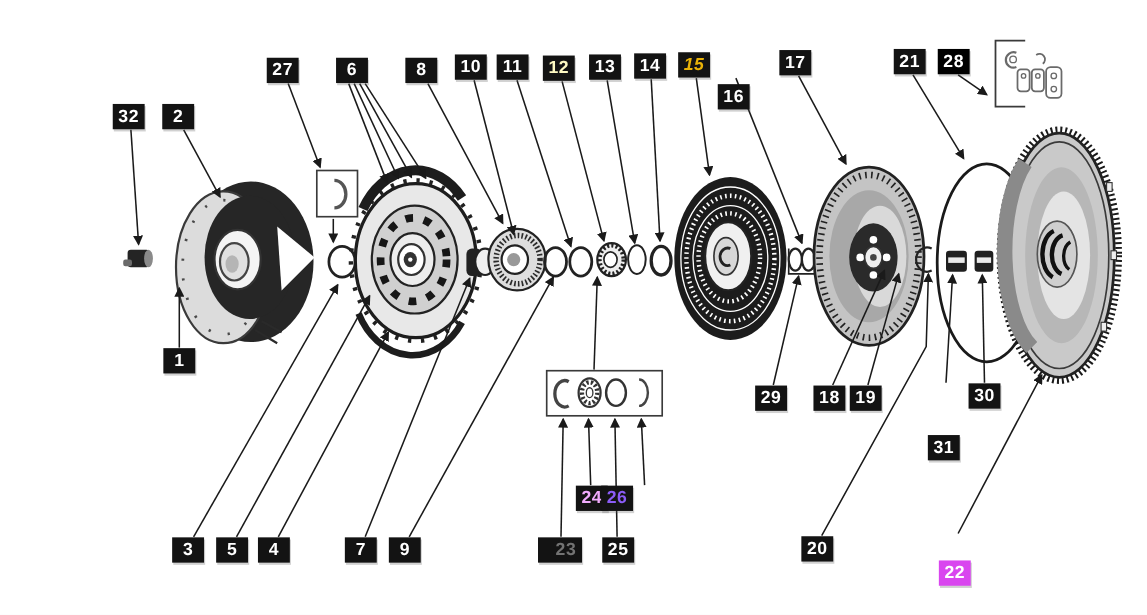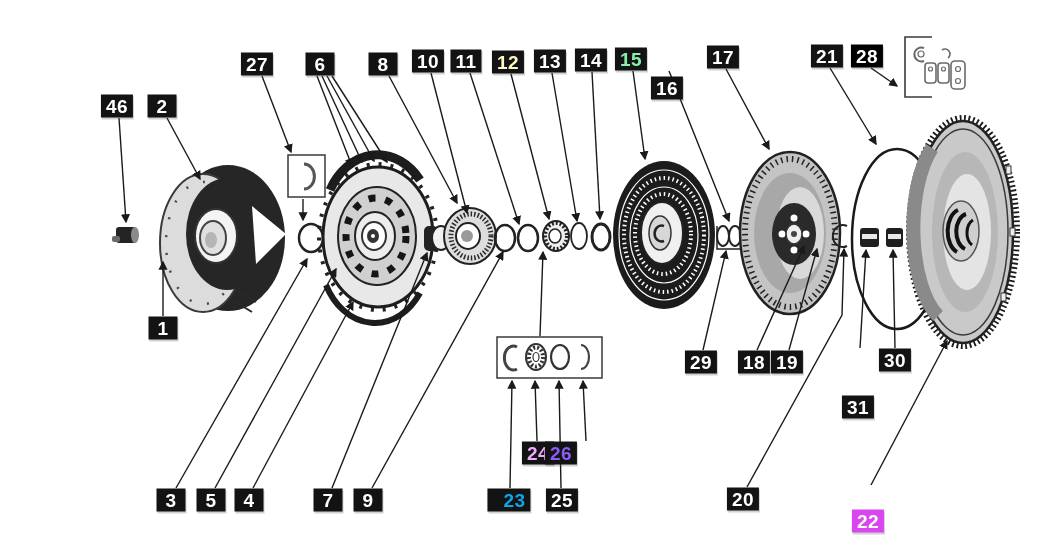--- a/index.html
+++ b/index.html
@@ -13,21 +13,21 @@
   .drawing{position:absolute;left:0;top:0;width:100%;height:100%;}
   .callout{
     position:absolute;
     transform:translate(-50%,-50%);
     min-width:29px;height:23px;
     box-sizing:border-box;
     padding:0 5px;
     background:#131313;
     color:#ffffff;
     display:flex;align-items:center;justify-content:center;
-    font-size:19px;font-weight:bold;letter-spacing:.5px;
+    font-size:16px;font-weight:bold;letter-spacing:.5px;
     box-shadow:1px 2px 0 rgba(90,90,90,.28);
     user-select:none;
   }
   .leader{fill:none;stroke:#1a1a1a;stroke-width:1.4;}
 </style>
 </head>
 <body>
 
 <div class="stage">
 
@@ -221,42 +221,42 @@
         <polyline points="789,350 817,249" class="leader" marker-end="url(#arrowhead)"></polyline>
         <polyline points="860,348 866,250" class="leader" marker-end="url(#arrowhead)"></polyline>
         <polyline points="895,348 893,250" class="leader" marker-end="url(#arrowhead)"></polyline>
         <polyline points="747,487 842,315 844,249" class="leader" marker-end="url(#arrowhead)"></polyline>
         <polyline points="871,485 947,341" class="leader" marker-end="url(#arrowhead)"></polyline>
         <polyline points="303,199 303,220" class="leader" marker-end="url(#arrowhead)"></polyline>
         <polyline points="540,336 543,252" class="leader" marker-end="url(#arrowhead)"></polyline>
       </g>
   </svg>
 
-<div class="callout" style="left: 117px; top: 106px; background: rgb(19, 19, 19); color: rgb(255, 255, 255);">46</div>
+<div class="callout" style="left: 117px; top: 106px; background: rgb(19, 19, 19); color: rgb(255, 255, 255);">32</div>
     <div class="callout" style="left: 162px; top: 106px; background: rgb(19, 19, 19); color: rgb(255, 255, 255);">2</div>
     <div class="callout" style="left: 257px; top: 64px; background: rgb(19, 19, 19); color: rgb(255, 255, 255);">27</div>
     <div class="callout" style="left: 320px; top: 64px; background: rgb(19, 19, 19); color: rgb(255, 255, 255);">6</div>
     <div class="callout" style="left: 383px; top: 64px; background: rgb(19, 19, 19); color: rgb(255, 255, 255);">8</div>
     <div class="callout" style="left: 428px; top: 61px; background: rgb(19, 19, 19); color: rgb(255, 255, 255);">10</div>
     <div class="callout" style="left: 466px; top: 61px; background: rgb(19, 19, 19); color: rgb(255, 255, 255);">11</div>
     <div class="callout" style="left: 508px; top: 62px; background: rgb(19, 19, 19); color: #fef9c3;">12</div>
     <div class="callout" style="left: 550px; top: 61px; background: rgb(19, 19, 19); color: rgb(255, 255, 255);">13</div>
     <div class="callout" style="left: 591px; top: 60px; background: rgb(19, 19, 19); color: rgb(255, 255, 255);">14</div>
-    <div class="callout" style="left: 631px; top: 59px; background: rgb(19, 19, 19); color: #86efac;">15</div>
+    <div class="callout" style="left: 631px; top: 59px; background: rgb(19, 19, 19); color: #eab308; font-style: italic;">15</div>
     <div class="callout" style="left: 667px; top: 59px; background: rgb(19, 19, 19); color: rgb(255, 255, 255); margin-top: 29px;">16</div>
     <div class="callout" style="left: 723px; top: 57px; background: rgb(19, 19, 19); color: rgb(255, 255, 255);">17</div>
     <div class="callout" style="left: 827px; top: 56px; background: rgb(19, 19, 19); color: rgb(255, 255, 255);">21</div>
     <div class="callout" style="left: 867px; top: 56px; background: #000000; color: rgb(255, 255, 255);">28</div>
     <div class="callout" style="left: 163px; top: 328px; background: rgb(19, 19, 19); color: rgb(255, 255, 255);">1</div>
     <div class="callout" style="left: 171px; top: 500px; background: rgb(19, 19, 19); color: rgb(255, 255, 255);">3</div>
     <div class="callout" style="left: 211px; top: 500px; background: rgb(19, 19, 19); color: rgb(255, 255, 255);">5</div>
     <div class="callout" style="left: 249px; top: 500px; background: rgb(19, 19, 19); color: rgb(255, 255, 255);">4</div>
     <div class="callout" style="left: 328px; top: 500px; background: rgb(19, 19, 19); color: rgb(255, 255, 255);">7</div>
     <div class="callout" style="left: 368px; top: 500px; background: rgb(19, 19, 19); color: rgb(255, 255, 255);">9</div>
-    <div class="callout" style="left: 509px; top: 500px; background: rgb(19, 19, 19); color: #0ea5e9; padding-left: 16px;">23</div>
+    <div class="callout" style="left: 509px; top: 500px; background: rgb(19, 19, 19); color: #737373; padding-left: 16px;">23</div>
     <div class="callout" style="left: 538px; top: 453px; background: rgb(19, 19, 19); color: #f0abfc; text-align: right;">24</div>
     <div class="callout" style="left: 562px; top: 500px; background: rgb(19, 19, 19); color: rgb(255, 255, 255);">25</div>
     <div class="callout" style="left: 561px; top: 453px; background: rgb(19, 19, 19); color: #8b5cf6;">26</div>
     <div class="callout" style="left: 701px; top: 362px; background: rgb(19, 19, 19); color: rgb(255, 255, 255);">29</div>
     <div class="callout" style="left: 754px; top: 362px; background: rgb(19, 19, 19); color: rgb(255, 255, 255);">18</div>
     <div class="callout" style="left: 787px; top: 362px; background: rgb(19, 19, 19); color: rgb(255, 255, 255);">19</div>
     <div class="callout" style="left: 858px; top: 360px; background: rgb(19, 19, 19); color: rgb(255, 255, 255); margin-top: 47px;">31</div>
     <div class="callout" style="left: 895px; top: 360px; background: rgb(19, 19, 19); color: rgb(255, 255, 255);">30</div>
     <div class="callout" style="left: 743px; top: 499px; background: rgb(19, 19, 19); color: rgb(255, 255, 255);">20</div>
     <div class="callout" style="left: 868px; top: 521px; background: #d946ef; color: rgb(255, 255, 255);">22</div>

